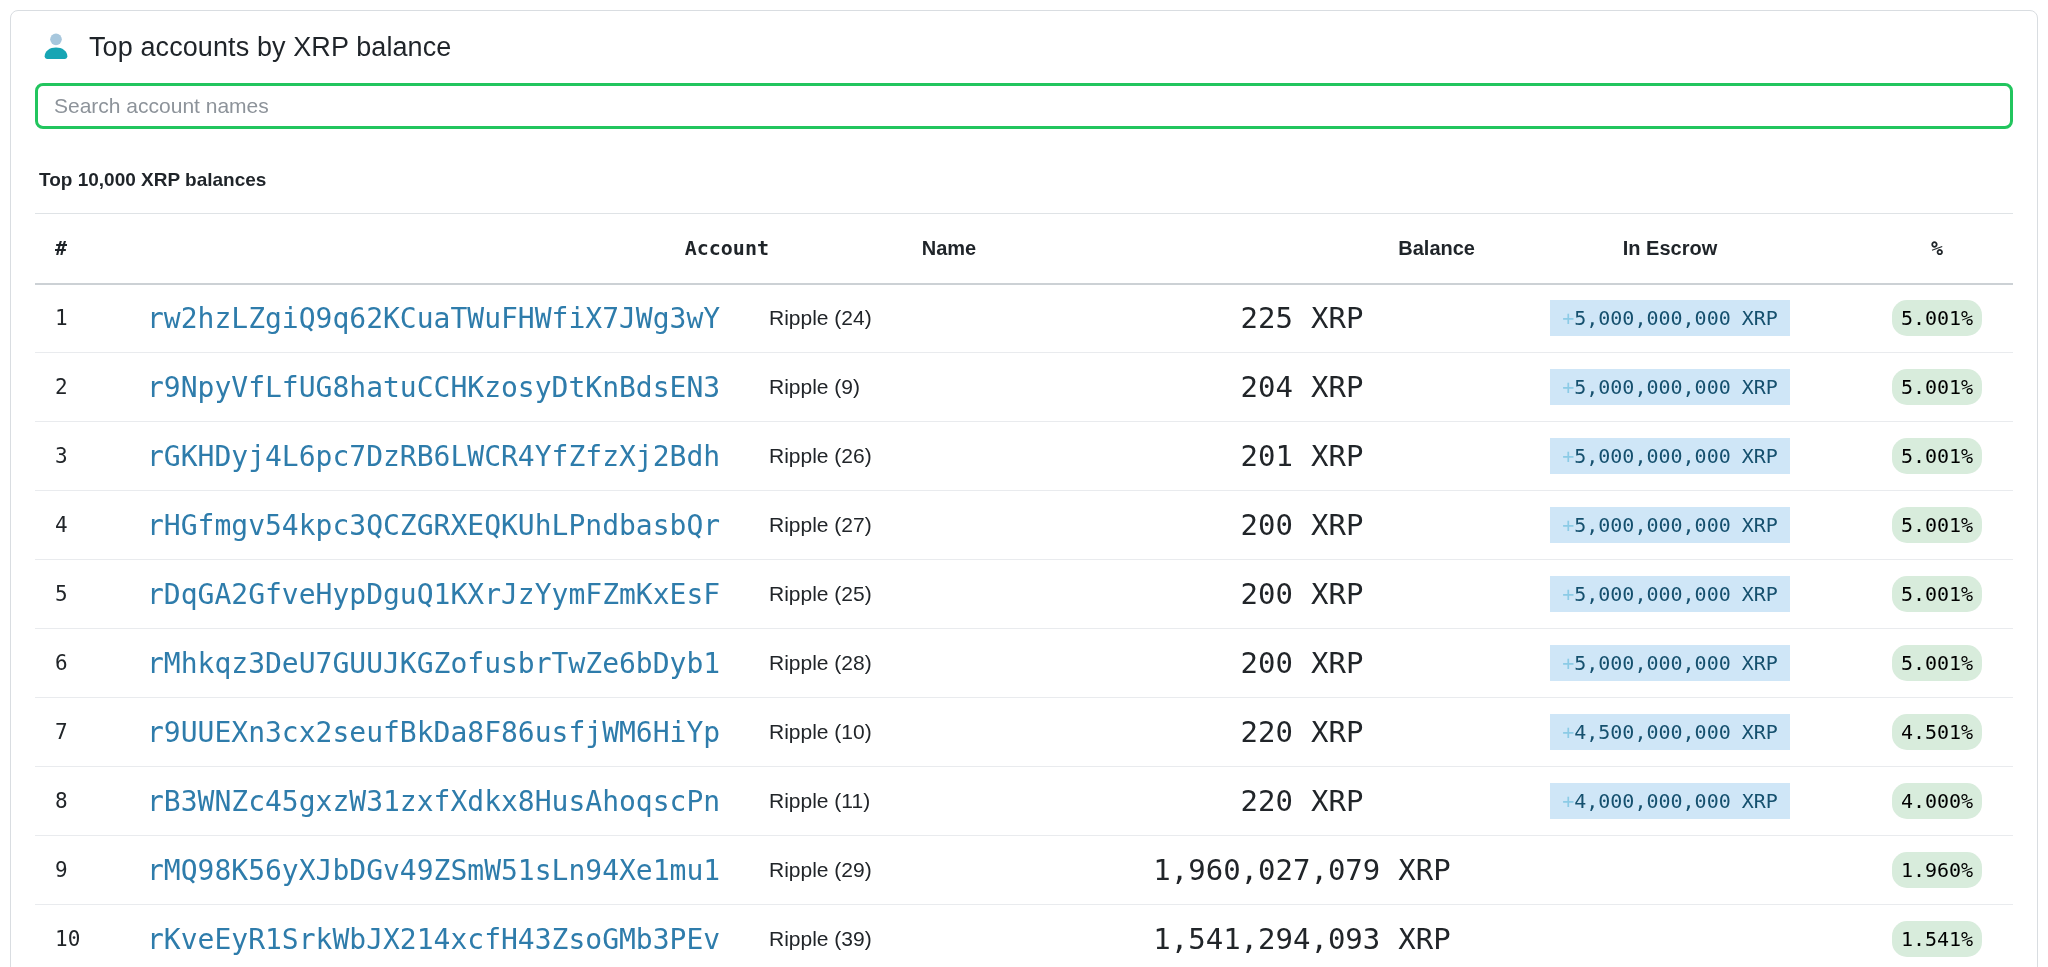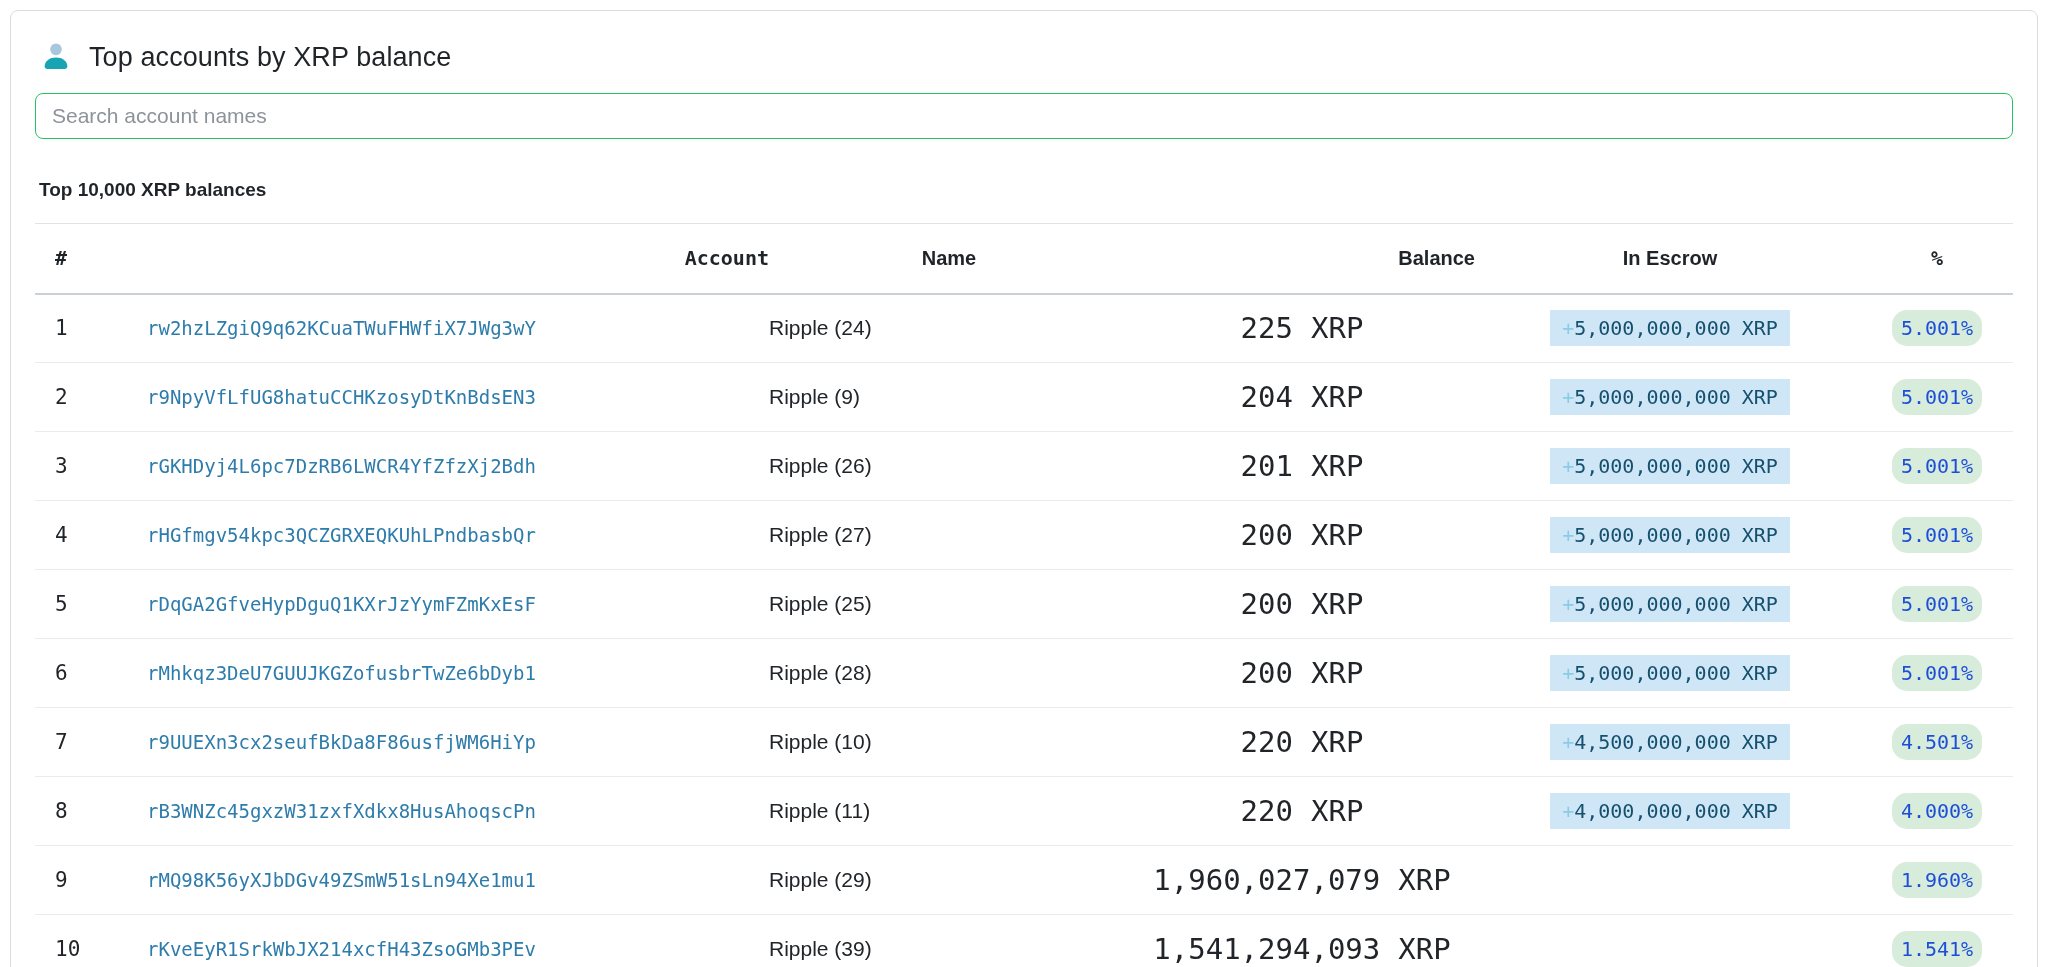--- a/index.html
+++ b/index.html
@@ -17,33 +17,33 @@
     border: 1px solid #d9dde1;
     border-radius: 8px;
     background: #ffffff;
     padding: 12px 24px 24px 24px;
   }
   .card-header {
     display: flex;
     align-items: center;
     gap: 16px;
     height: 44px;
-    margin: 12px 0 14px 4px;
+    margin: 2px 0 14px 4px;
   }
   .person-icon { width: 34px; height: 34px; flex: 0 0 auto; }
   .card-title {
     font-size: 27px;
     font-weight: 500;
     letter-spacing: 0.1px;
     color: #1f2429;
   }
   .search-input {
     width: 100%;
     height: 46px;
-    border: 1px solid #22c55e;
+    border: 3px solid #22c55e;
     border-radius: 8px;
     padding: 0 16px;
     font-size: 21px;
     font-family: "Liberation Sans", "DejaVu Sans", sans-serif;
     color: #212529;
     outline: none;
     display: block;
   }
   .search-input::placeholder { color: #8d939a; }
   .table-caption {
@@ -87,21 +87,21 @@
   }
   tbody td { vertical-align: middle; }
   .c-rank {
     padding-left: 20px;
     font-family: "DejaVu Sans Mono", monospace;
     font-size: 21px;
     color: #212529;
   }
   .c-acct a.addr {
     font-family: "DejaVu Sans Mono", monospace;
-    font-size: 19px;
+    font-size: 28px;
     color: #2e7cab;
     text-decoration: none;
   }
   .c-name { font-size: 21px; color: #212529; }
   .c-bal {
     text-align: center;
     font-family: "DejaVu Sans Mono", monospace;
     font-size: 29px;
     padding-right: 4px;
     white-space: nowrap;
@@ -117,21 +117,21 @@
     border-radius: 0;
     padding: 6px 12px;
     white-space: nowrap;
   }
   .badge-escrow .plus { color: #8ccbe6; }
   .badge-escrow .esc-unit { margin-left: 11px; }
   .c-pct { text-align: center; }
   .badge-pct {
     display: inline-block;
     background: #d8ecdc;
-    color: #1d4ed8;
+    color: #000000;
     font-family: "DejaVu Sans Mono", monospace;
     font-size: 20px;
     border-radius: 15px;
     padding: 6px 9px;
     white-space: nowrap;
   }
 </style>
 </head>
 <body>
 

